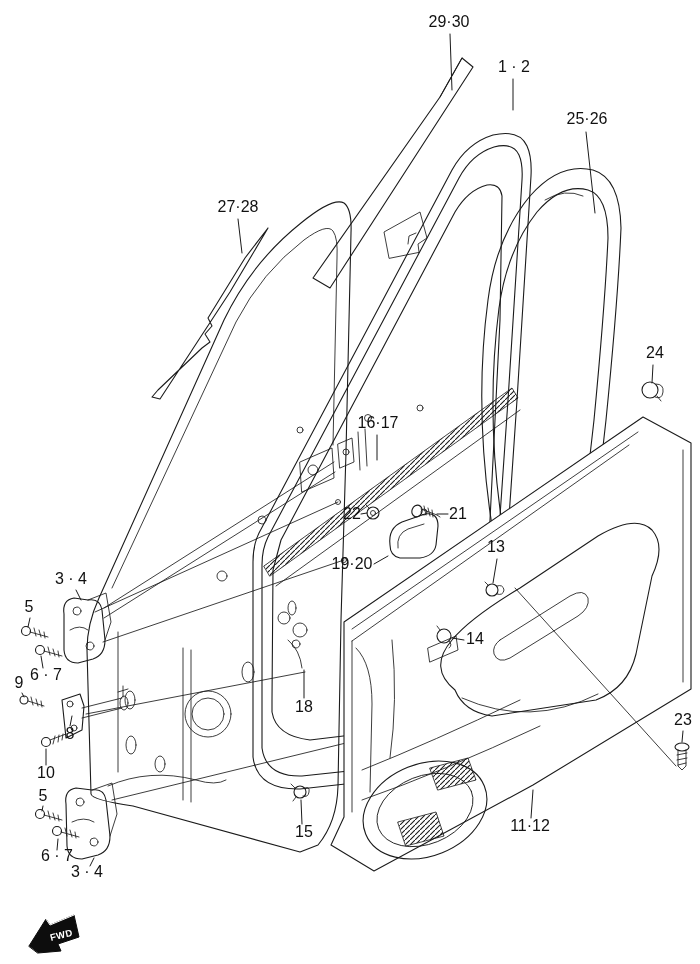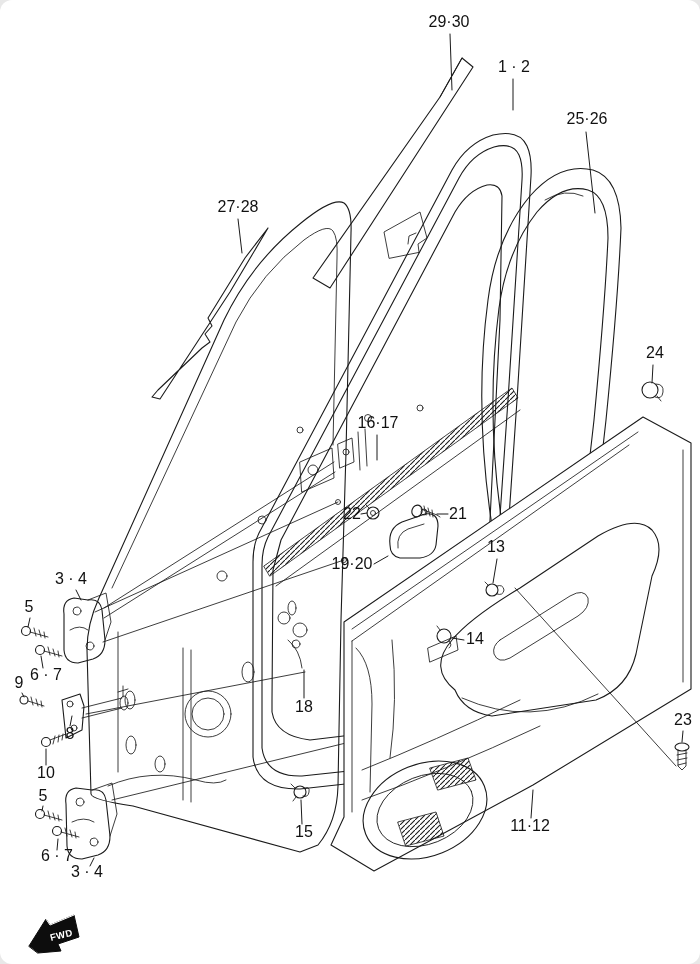--- a/index.html
+++ b/index.html
@@ -1,18 +1,18 @@
 <!DOCTYPE html>
 <html><head>
 <meta charset="utf-8">
 <style>
   html,body{margin:0;padding:0;background:#e8e8e8;}
   .page{
     width:700px;height:964px;background:#ffffff;position:relative;margin:0 auto;
-    font-family:"Liberation Sans", sans-serif;overflow:hidden;border-radius:12px;
+    font-family:"Liberation Sans", sans-serif;overflow:hidden;
   }
   svg{display:block;}
   .ln *, .ln{fill:none;stroke:#1b1b1b;stroke-width:1.1;stroke-linecap:round;stroke-linejoin:round;}
   .thin{stroke-width:0.85;}
   .fillw{fill:#ffffff;}
   .patch{fill:url(#hatch);stroke:#1b1b1b;stroke-width:0.8;}
   .ldr{stroke:#1b1b1b;stroke-width:1;fill:none;}
   .callout{font-family:"Liberation Sans", sans-serif;font-size:16px;fill:#111;stroke:none;cursor:pointer;}
   .fwd-black{fill:#0d0d0d;stroke:#0d0d0d;stroke-width:1;}
   .fwd-text{font-family:"Liberation Sans", sans-serif;font-size:9.5px;font-weight:bold;fill:#ffffff;stroke:none;letter-spacing:0.5px;}

